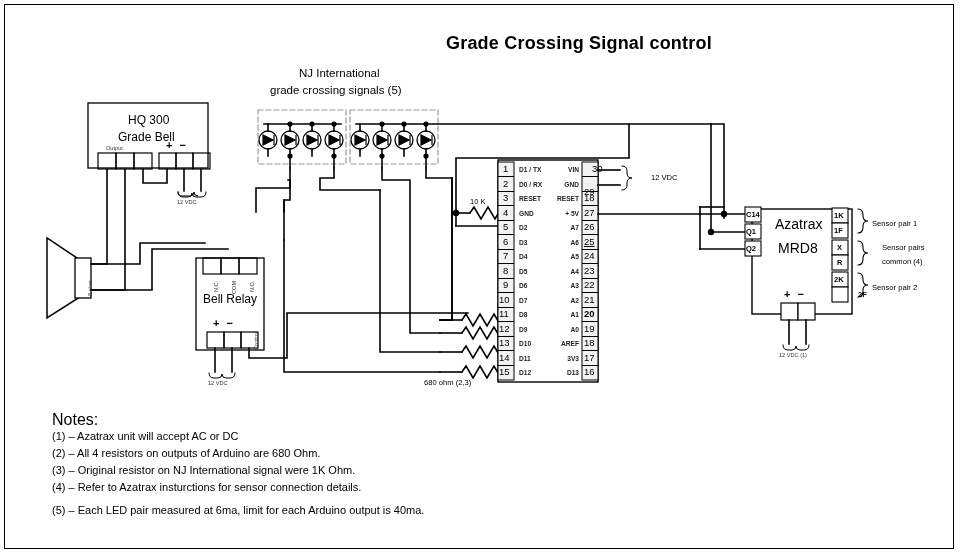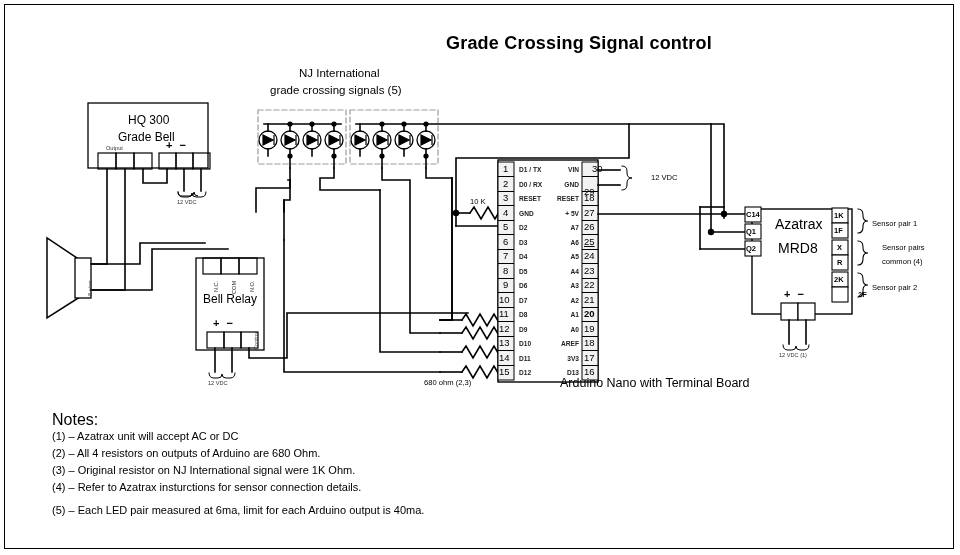--- a/index.html
+++ b/index.html
@@ -291,21 +291,20 @@
   <div class="lbl tiny vert" style="left:213px; top:292px;">N.C.</div>
   <div class="lbl tiny vert" style="left:231px; top:294px;">COM</div>
   <div class="lbl tiny vert" style="left:249px; top:292px;">N.O.</div>
   <div class="lbl tiny vert" style="left:253px; top:350px;">Control</div>
   <div class="lbl plusminus" style="left:213px; top:317px;">+  −</div>
   <div class="lbl tiny" style="left:208px; top:380px;">12 VDC</div>
 
   <div class="lbl hdr" style="left:299px; top:67px;">NJ International</div>
   <div class="lbl hdr" style="left:270px; top:84px;">grade crossing signals (5)</div>
 
-  <div class="lbl" style="left:560px; top:376px; font-size:12.5px;">Arduino Nano with Terminal Board</div>
 
   <div id="ard-left-nums">
       <div class="lbl pinnum" style="left: 503px; top: 163px;">1</div>
       <div style="position: absolute; left: 498px; top: 176px; width: 16px; height: 1px; background: rgb(0, 0, 0);"></div>
       <div class="lbl pinnum" style="left: 503px; top: 177.5px;">2</div>
       <div style="position: absolute; left: 498px; top: 190.5px; width: 16px; height: 1px; background: rgb(0, 0, 0);"></div>
       <div class="lbl pinnum" style="left: 503px; top: 192px;">3</div>
       <div style="position: absolute; left: 498px; top: 205px; width: 16px; height: 1px; background: rgb(0, 0, 0);"></div>
       <div class="lbl pinnum" style="left: 503px; top: 206.5px;">4</div>
       <div style="position: absolute; left: 498px; top: 219.5px; width: 16px; height: 1px; background: rgb(0, 0, 0);"></div>

